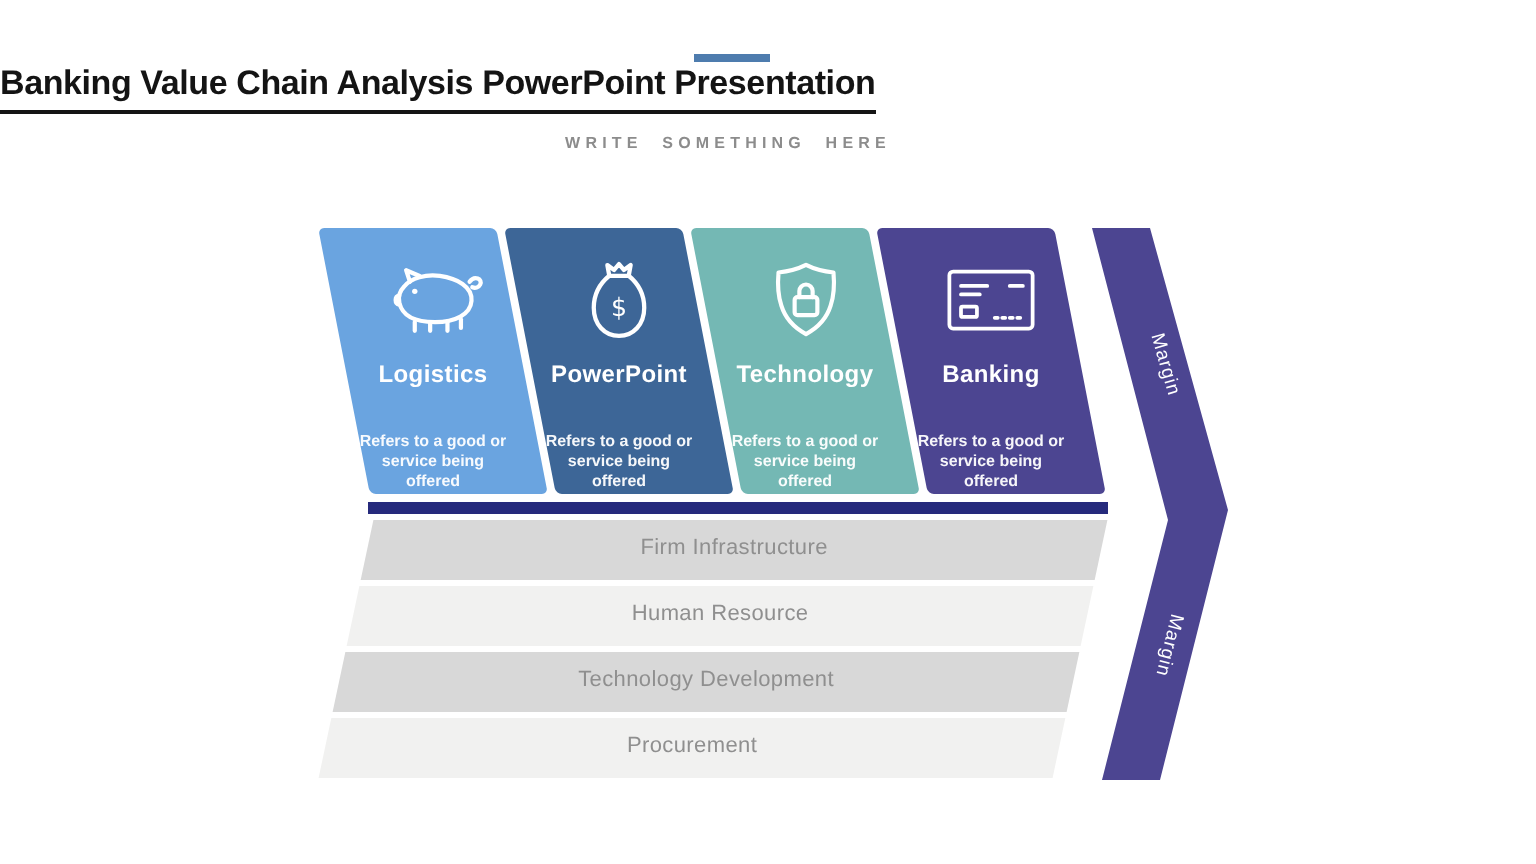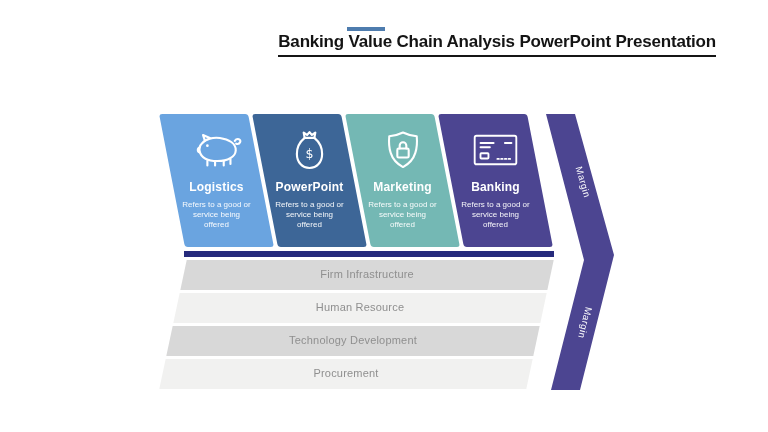--- a/index.html
+++ b/index.html
@@ -2,42 +2,42 @@
 <html><head>
 <meta charset="utf-8">
 <style>
   html,body{margin:0;padding:0;background:#ffffff;}
   .stage{
     position:relative;width:768px;height:432px;background:#ffffff;overflow:hidden;
     font-family:"Liberation Sans",sans-serif;
   }
   
   .accent{position:absolute;left:347px;top:27px;width:38px;height:4px;}
-  .title-wrap{position:absolute;top:33px;left:0;right:52px;text-align:right;}
+  .title-wrap{position:absolute;top:33px;left:0;right:52px;text-align:left;}
   .title-wrap h1{
     display:inline-block;margin:0;font-size:17px;font-weight:bold;color:#141414;
     letter-spacing:-0.2px;border-bottom:2px solid #151515;padding-bottom:3px;line-height:1.1;
   }
   .subtitle{
     position:absolute;top:67px;left:0;right:40px;text-align:center;
     font-size:8px;font-weight:bold;color:#8c8c8c;letter-spacing:2.6px;word-spacing:5px;
   }
   
   .columns{position:absolute;left:172px;top:114px;display:flex;gap:4px;}
   .col{position:relative;width:89px;height:133px;}
   .col-bg{position:absolute;inset:0;transform:skewX(11deg);border-radius:3px;}
   .col-inner{
     position:absolute;inset:0;display:flex;flex-direction:column;align-items:center;
     text-align:center;color:#ffffff;
   }
   .icon-wrap{height:52px;margin-top:10px;display:flex;align-items:center;justify-content:center;}
   .icon-wrap svg{display:block;}
   .col-title{font-size:12px;font-weight:bold;margin-top:4px;letter-spacing:0.2px;text-align:right;}
   .col-desc{
-    width:74px;margin-top:6px;font-size:8px;line-height:10px;color:rgba(255,255,255,0.95);
+    width:74px;margin-top:22px;font-size:8px;line-height:10px;color:rgba(255,255,255,0.95);font-weight:bold;
   }
   
   .divider{position:absolute;left:184px;top:251px;width:370px;height:6px;}
   
   .support{
     position:absolute;left:173px;top:260px;width:367px;height:129px;
     transform:skewX(-12deg);display:flex;flex-direction:column;justify-content:space-between;
   }
   .srow{height:29.5px;}
   .srow span{
@@ -53,20 +53,21 @@
 </style>
 </head>
 <body>
 
 <div class="stage">
 
   <div class="accent" style="background-color: rgb(78, 124, 174);"></div>
   <div class="title-wrap">
     <h1>Banking Value Chain Analysis PowerPoint Presentation</h1>
   </div>
+  <div class="subtitle">WRITE SOMETHING HERE</div>
 
   <div class="columns">
 
     <div class="col">
       <div class="col-bg" style="background-color: rgb(106, 164, 224);"></div>
       <div class="col-inner">
         <div class="icon-wrap">
           <svg width="50" height="40" viewBox="0 0 52 40">
             <g fill="none" stroke="#ffffff" stroke-width="2.2" stroke-linecap="round" stroke-linejoin="round">
               <path d="M44.5,10.5 c2.5,-3.5 7,-1.5 5.5,1.5 c-0.8,1.6 -2.6,2 -4.1,1.4"></path>
@@ -108,21 +109,21 @@
       <div class="col-inner">
         <div class="icon-wrap">
           <svg width="36" height="42" viewBox="0 0 38 42">
             <g fill="none" stroke="#ffffff" stroke-width="2.2" stroke-linecap="round" stroke-linejoin="round">
               <path d="M19,2.5 C23,4.5 28.5,6 33.5,6.5 C34,12 34,18 32,24 C30,30.5 25.5,35.5 19,39 C12.5,35.5 8,30.5 6,24 C4,18 4,12 4.5,6.5 C9.5,6 15,4.5 19,2.5 Z"></path>
               <rect x="13" y="19.5" width="12" height="9.5" rx="1.5"></rect>
               <path d="M15.5,19.5 v-3.2 a3.5,3.5 0 0 1 7,0 v3.2"></path>
             </g>
           </svg>
         </div>
-        <div class="col-title">Marketing</div>
+        <div class="col-title">Technology</div>
         <div class="col-desc">Refers to a good or service being offered</div>
       </div>
     </div>
 
     <div class="col">
       <div class="col-bg" style="background-color: rgb(76, 69, 145);"></div>
       <div class="col-inner">
         <div class="icon-wrap">
           <svg width="45" height="32" viewBox="0 0 48 34">
             <g fill="none" stroke="#ffffff" stroke-width="2" stroke-linecap="round" stroke-linejoin="round">

